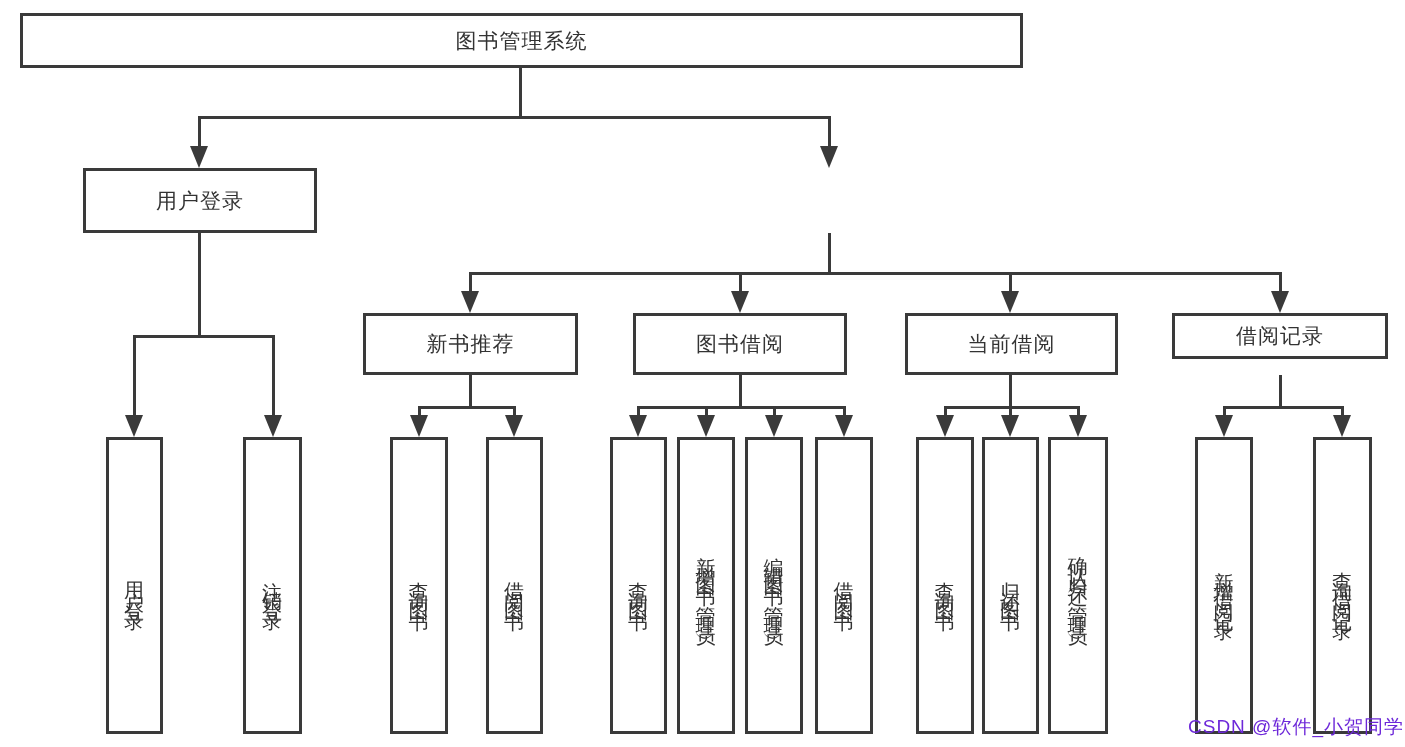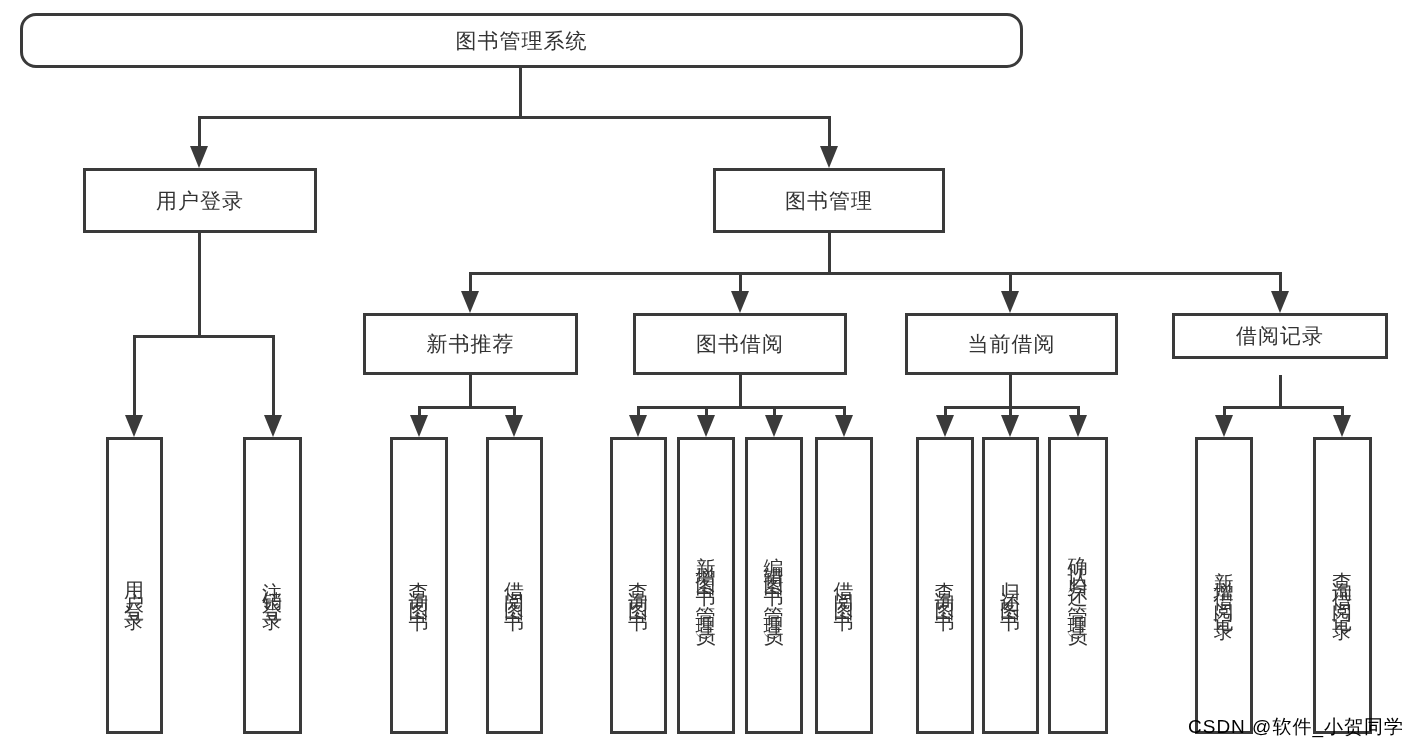--- a/index.html
+++ b/index.html
@@ -43,46 +43,43 @@
   .arrow{
     position:absolute;width:0;height:0;
     border-left:9px solid transparent;
     border-right:9px solid transparent;
     border-top:22px solid #3a3a3a;
   }
   .watermark{
     position:absolute;
     left:1188px;top:714px;
     font-size:19px;
-    color:#000000;
+    color:#6d28d9;
     letter-spacing:1px;
     white-space:nowrap;
   }
 </style>
 </head>
 <body>
 
 <div id="canvas">
 
-  <div class="box" style="left:20px;top:13px;width:1003px;height:55px;border-radius:16px;">
+  <div class="box" style="left:20px;top:13px;width:1003px;height:55px;">
     <span>图书管理系统</span>
   </div>
 
   <div class="vline" style="left:519px;top:68px;height:51px;"></div>
   <div class="hline" style="left:198px;top:116px;width:633px;"></div>
   <div class="vline" style="left:198px;top:116px;height:32px;"></div>
   <div class="arrow" style="left:190px;top:146px;"></div>
   <div class="vline" style="left:828px;top:116px;height:32px;"></div>
   <div class="arrow" style="left:820px;top:146px;"></div>
 
   <div class="box" style="left:83px;top:168px;width:234px;height:65px;">
     <span>用户登录</span>
-  </div>
-  <div class="box" style="left:713px;top:168px;width:232px;height:65px;">
-    <span>图书管理</span>
   </div>
 
   <div class="vline" style="left:198px;top:233px;height:105px;"></div>
   <div class="hline" style="left:133px;top:335px;width:142px;"></div>
   <div class="vline" style="left:133px;top:335px;height:82px;"></div>
   <div class="arrow" style="left:125px;top:415px;"></div>
   <div class="vline" style="left:272px;top:335px;height:82px;"></div>
   <div class="arrow" style="left:264px;top:415px;"></div>
 
   <div class="vline" style="left:828px;top:233px;height:42px;"></div>

